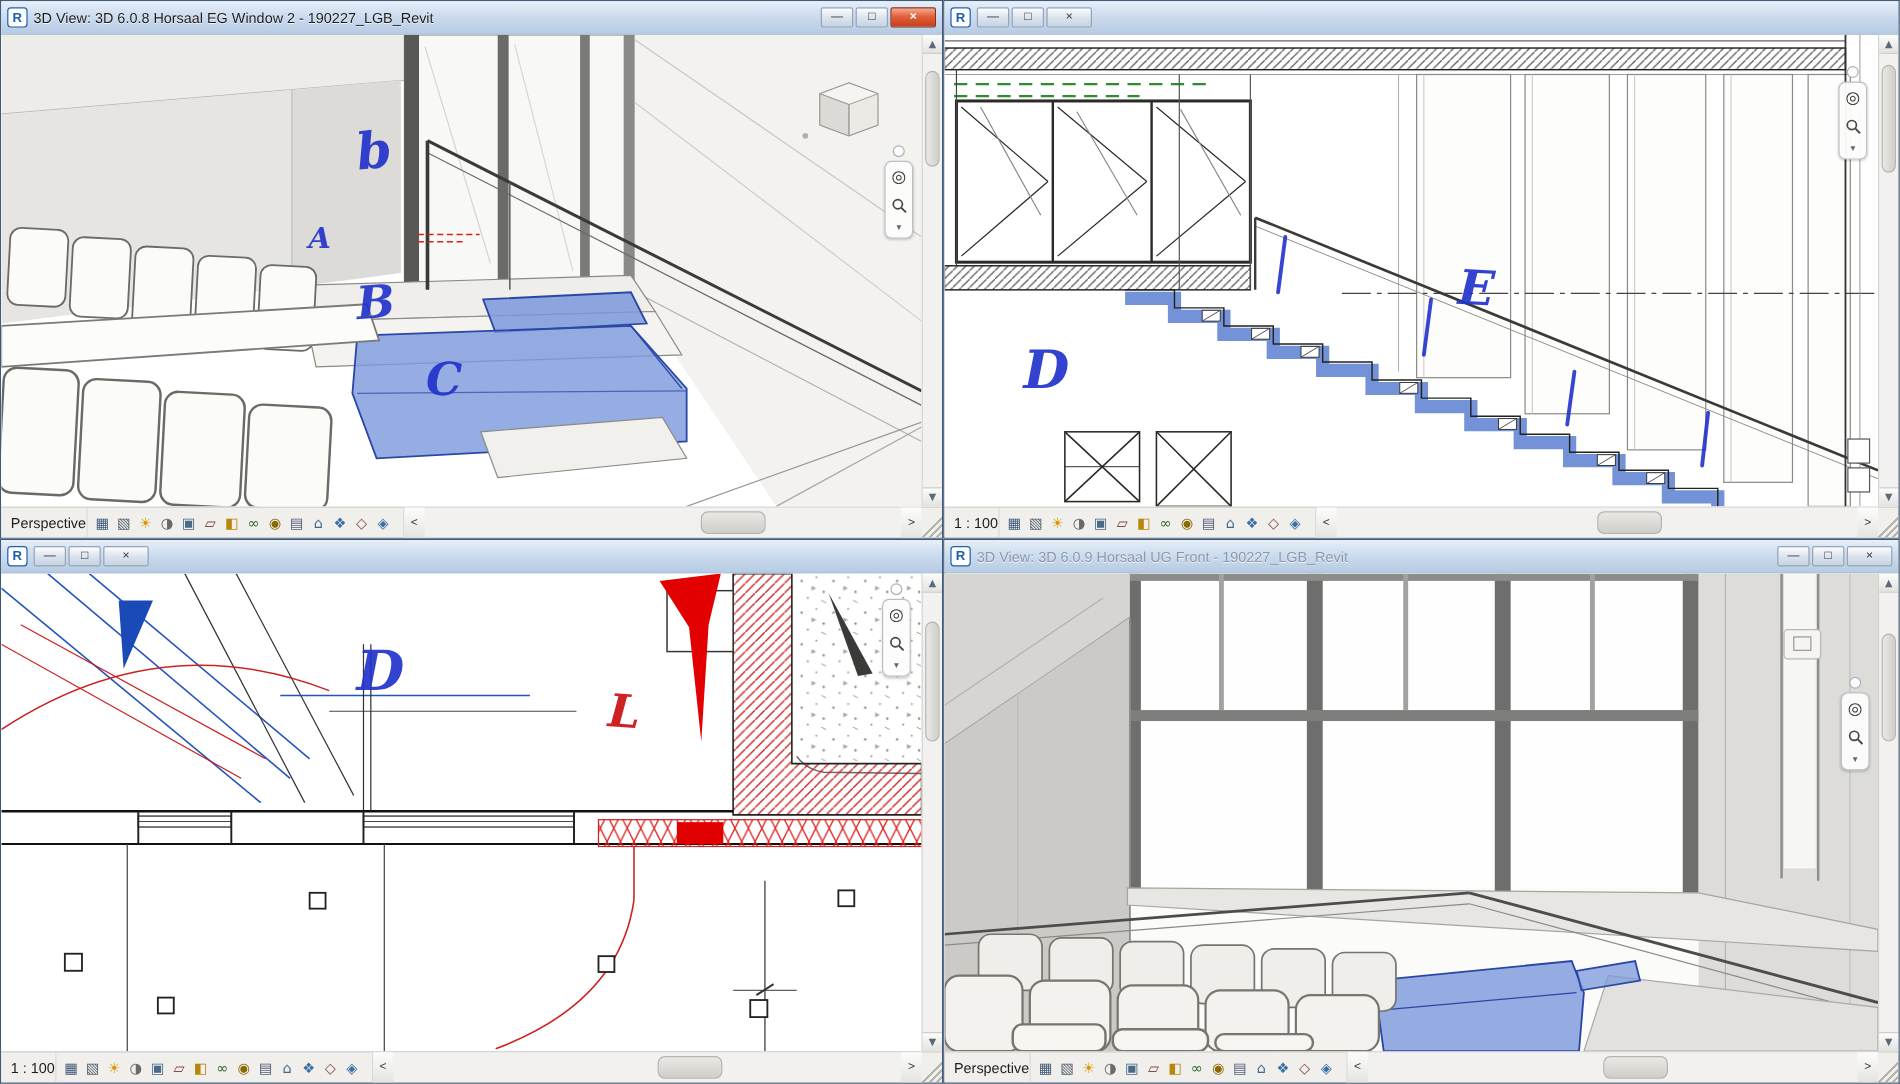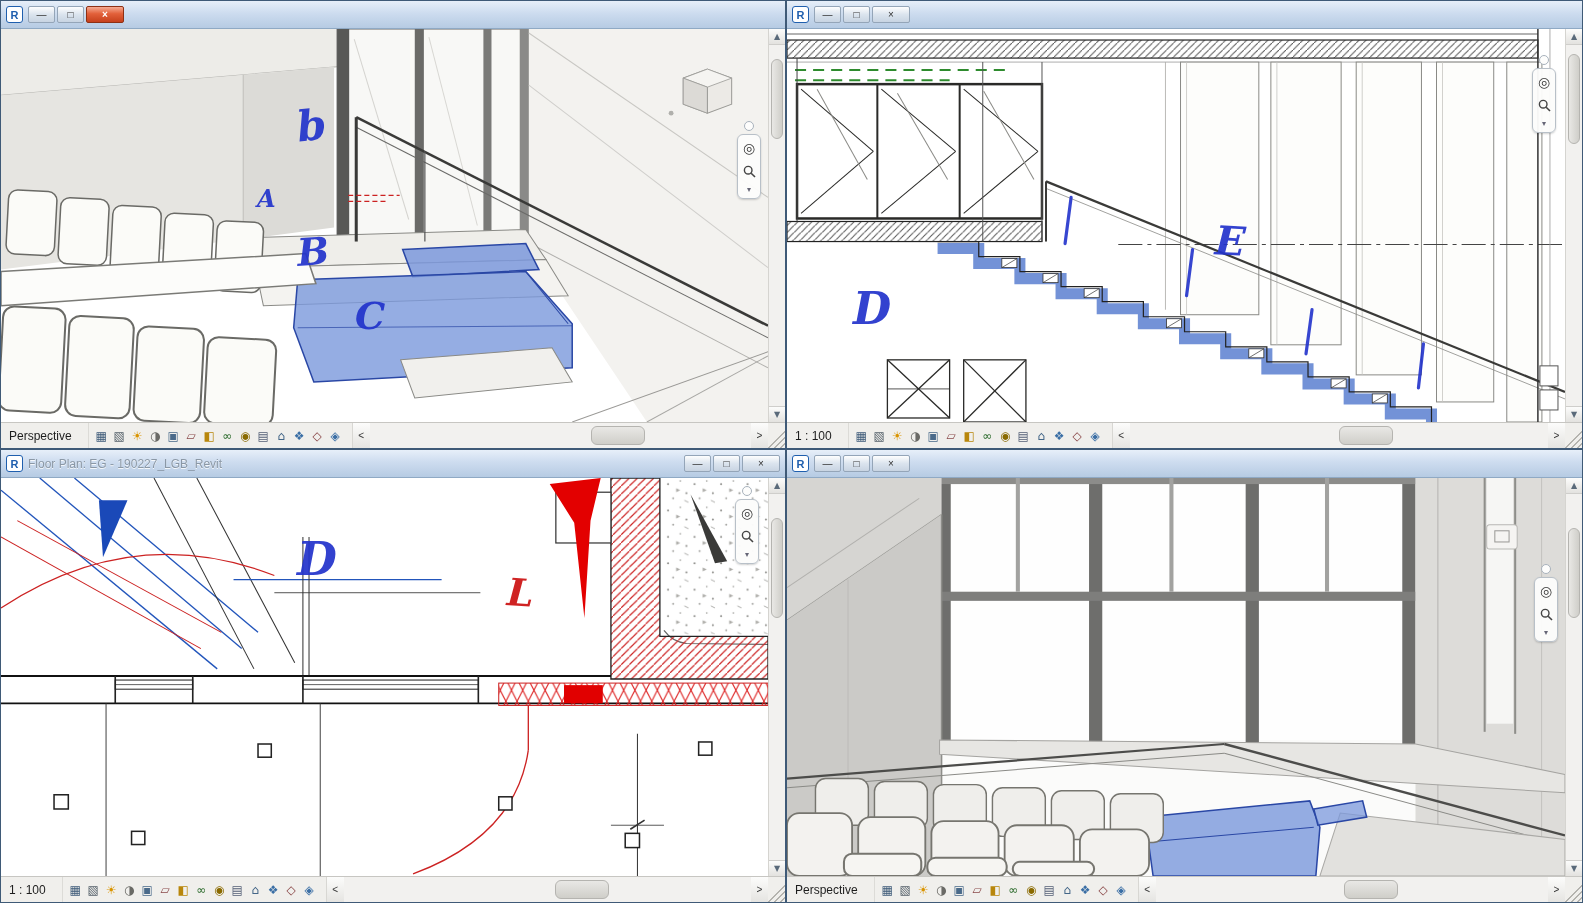--- a/index.html
+++ b/index.html
@@ -31,21 +31,21 @@
   
   .vscroll { position:absolute; top:0; right:0; bottom:0; width:17px; background:#f2f1ef; border-left:1px solid #d5d4d0; }
   .varrow { height:16px; display:flex; align-items:center; justify-content:center; font-size:8px; color:#5a6a7a;
     background:linear-gradient(#fcfcfb,#e3e2df); border-bottom:1px solid #cfcecb; font-family:"DejaVu Sans",sans-serif; }
   .varrow.bottom { position:absolute; bottom:0; left:0; right:0; border-top:1px solid #cfcecb; border-bottom:none; }
   .vthumb { position:absolute; left:2px; right:2px; border-radius:6px;
     background:linear-gradient(90deg,#e9e8e5,#cfcec9); border:1px solid #b5b4b0; }
 
   
   .viewbar { height:26px; flex:0 0 26px; display:flex; align-items:stretch; background:#f0efec; border-top:1px solid #c7c6c2; font-size:12px; }
-  .scale { display:flex; align-items:center; padding:0 16px 0 8px; color:#1d1d1d; white-space:nowrap; border-right:1px solid #dcdbd7; }
+  .scale { display:flex; align-items:center; padding:0 0 0 8px; color:#1d1d1d; white-space:nowrap; border-right:1px solid #dcdbd7; }
   .vc-icons { display:flex; align-items:center; padding:0 4px; gap:1px; }
   .vc-icon { width:17px; text-align:center; font-size:12px; font-family:"DejaVu Sans",sans-serif; cursor:default; line-height:1; }
   .hscroll { flex:1; display:flex; align-items:stretch; margin-left:4px; background:#f2f1ef; border-left:1px solid #d8d7d3; }
   .harrow { width:17px; display:flex; align-items:center; justify-content:center; font-size:10px; color:#333;
     background:linear-gradient(#fcfcfb,#e5e4e1); }
   .htrack { flex:1; position:relative; }
   .hthumb { position:absolute; top:3px; bottom:3px; width:54px; border-radius:6px;
     background:linear-gradient(#e9e8e5,#cfcec9); border:1px solid #b5b4b0; }
   .grip { width:17px; flex:0 0 17px;
     background:linear-gradient(135deg, transparent 0 58%, #b4b3ae 58% 64%, transparent 64% 72%, #b4b3ae 72% 78%, transparent 78% 86%, #b4b3ae 86% 92%, transparent 92%); }
@@ -67,20 +67,21 @@
 </head>
 <body>
 
 <div class="workspace">
 
   <div class="rvt-window active">
     <div class="titlebar">
       <div class="rvt-logo">
           <span>R</span>
         </div>
+      <div class="title">3D View: 3D 6.0.8 Horsaal EG Window 2 - 190227_LGB_Revit</div>
       <div class="winbtns">
         <div class="winbtn">
             <span>—</span>
           </div>
         <div class="winbtn">
             <span>□</span>
           </div>
         <div class="winbtn close">
             <span>×</span>
           </div>
@@ -366,21 +367,20 @@
       </div>
       <div class="grip"></div>
     </div>
   </div>
 
   <div class="rvt-window">
     <div class="titlebar">
       <div class="rvt-logo">
           <span>R</span>
         </div>
-      <div class="title">Floor Plan: EG - 190227_LGB_Revit</div>
       <div class="winbtns">
         <div class="winbtn">
             <span>—</span>
           </div>
         <div class="winbtn">
             <span>□</span>
           </div>
         <div class="winbtn close">
             <span>×</span>
           </div>
@@ -511,20 +511,21 @@
       </div>
       <div class="grip"></div>
     </div>
   </div>
 
   <div class="rvt-window">
     <div class="titlebar">
       <div class="rvt-logo">
           <span>R</span>
         </div>
+      <div class="title">3D View: 3D 6.0.9 Horsaal UG Front - 190227_LGB_Revit</div>
       <div class="winbtns">
         <div class="winbtn">
             <span>—</span>
           </div>
         <div class="winbtn">
             <span>□</span>
           </div>
         <div class="winbtn close">
             <span>×</span>
           </div>

